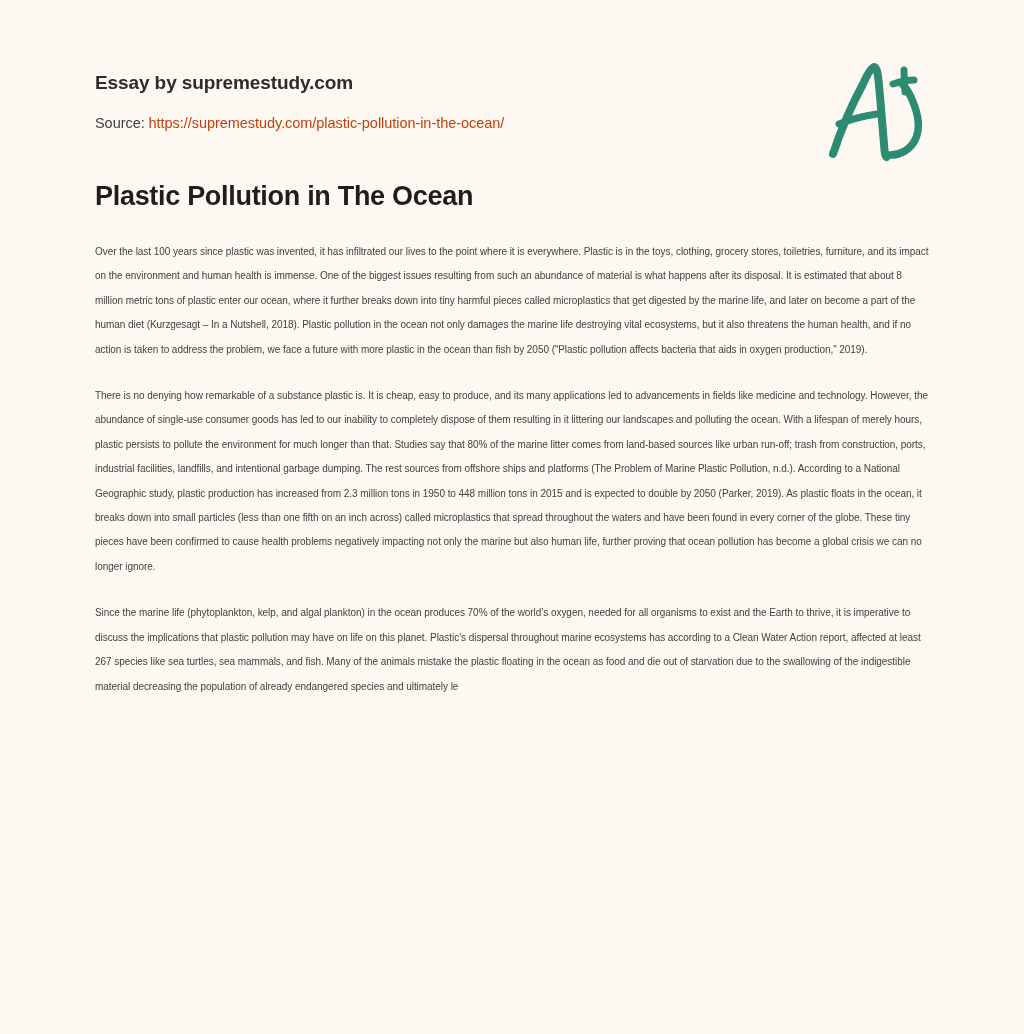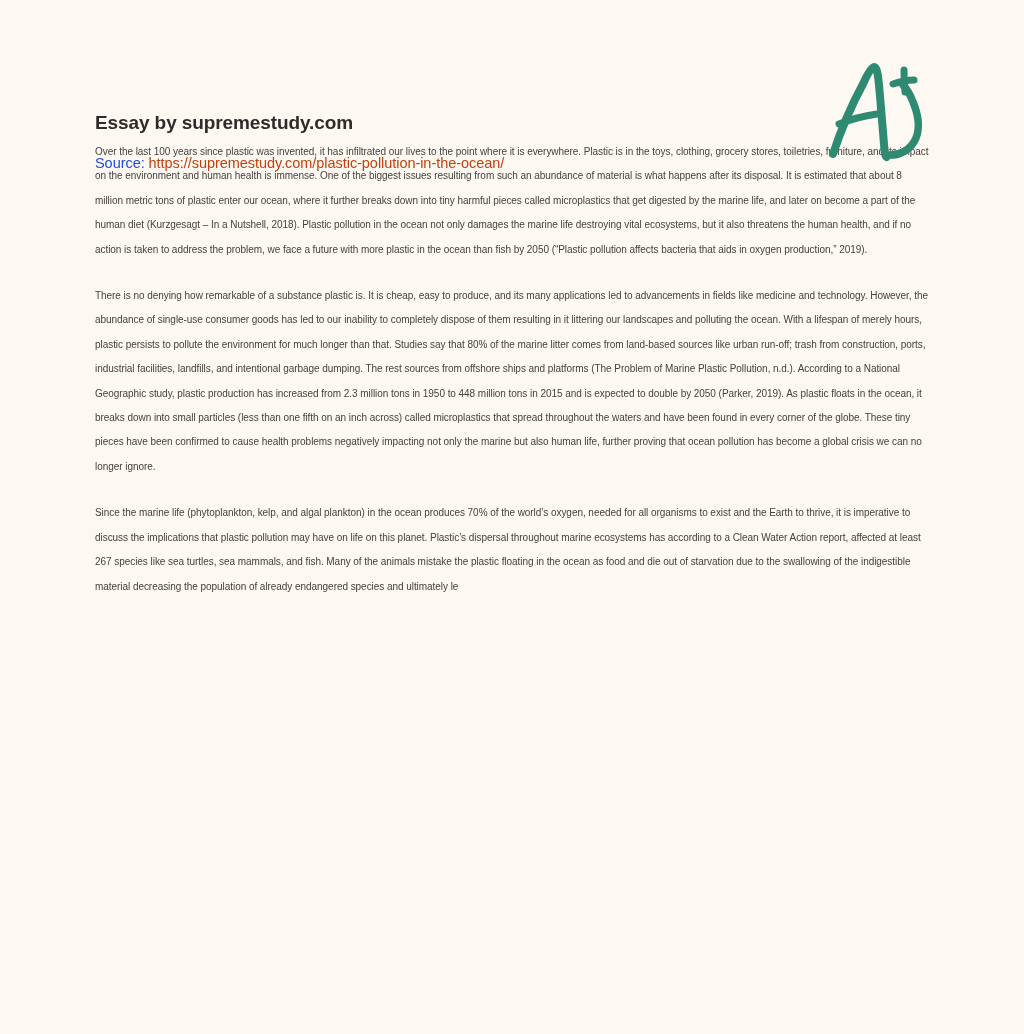--- a/index.html
+++ b/index.html
@@ -17,41 +17,41 @@
   .page {
     width: 1024px;
     height: 1034px;
     position: relative;
     box-sizing: border-box;
     padding: 0 95px 0 95px;
     overflow: hidden;
   }
   .header {
     position: relative;
-    padding-top: 112px;
+    padding-top: 72px;
     height: 106px;
     box-sizing: border-box;
   }
   .essay-by {
     font-size: 19px;
     font-weight: bold;
     color: #2e2c2b;
     letter-spacing: -0.1px;
     line-height: 22px;
     margin: 0;
   }
   .source-line {
     margin-top: 21px;
     font-size: 14.5px;
     line-height: 17px;
     color: #8a8783;
     letter-spacing: -0.05px;
   }
   .source-label {
-    color: #1d4ed8;
+    color: #404040;
   }
   .source-url {
     color: #c2410c;
     text-decoration: none;
   }
   .logo {
     position: absolute;
     right: -10px;
     top: 58px;
     width: 120px;
@@ -105,20 +105,21 @@
           <path d="M14 96 C20 78 32 48 44 26 C48 17 52 10 55 9 C58 9 59 17 60 27 C62 49 64 74 65 86 C65.5 94 66 98 67.5 99" stroke-width="8"></path>
           <path d="M20 66 C30 62 44 58 58 56" stroke-width="7"></path>
           <path d="M69 97 C80 98 92 92 97 80 C101 70 99 56 94 44 C91 36 87 30 84 27" stroke-width="7.5"></path>
           <path d="M74 26 C80 24 88 22 95 22" stroke-width="7"></path>
           <path d="M85 12 C85 19 85.5 28 86 34" stroke-width="7"></path>
         </g>
       </svg>
     </div>
   </div>
 
+  <h1 class="title">Plastic Pollution in The Ocean</h1>
 
   <div class="body-copy">
     <p class="para">Over the last 100 years since plastic was invented, it has infiltrated our lives to the point where it is everywhere. Plastic is in the toys, clothing, grocery stores, toiletries, furniture, and its impact on the environment and human health is immense. One of the biggest issues resulting from such an abundance of material is what happens after its disposal. It is estimated that about 8 million metric tons of plastic enter our ocean, where it further breaks down into tiny harmful pieces called microplastics that get digested by the marine life, and later on become a part of the human diet (Kurzgesagt – In a Nutshell, 2018). Plastic pollution in the ocean not only damages the marine life destroying vital ecosystems, but it also threatens the human health, and if no action is taken to address the problem, we face a future with more plastic in the ocean than fish by 2050 (“Plastic pollution affects bacteria that aids in oxygen production,” 2019).</p>
     <p class="para">There is no denying how remarkable of a substance plastic is. It is cheap, easy to produce, and its many applications led to advancements in fields like medicine and technology. However, the abundance of single-use consumer goods has led to our inability to completely dispose of them resulting in it littering our landscapes and polluting the ocean. With a lifespan of merely hours, plastic persists to pollute the environment for much longer than that. Studies say that 80% of the marine litter comes from land-based sources like urban run-off; trash from construction, ports, industrial facilities, landfills, and intentional garbage dumping. The rest sources from offshore ships and platforms (The Problem of Marine Plastic Pollution, n.d.). According to a National Geographic study, plastic production has increased from 2.3 million tons in 1950 to 448 million tons in 2015 and is expected to double by 2050 (Parker, 2019). As plastic floats in the ocean, it breaks down into small particles (less than one fifth on an inch across) called microplastics that spread throughout the waters and have been found in every corner of the globe. These tiny pieces have been confirmed to cause health problems negatively impacting not only the marine but also human life, further proving that ocean pollution has become a global crisis we can no longer ignore.</p>
     <p class="para">Since the marine life (phytoplankton, kelp, and algal plankton) in the ocean produces 70% of the world’s oxygen, needed for all organisms to exist and the Earth to thrive, it is imperative to discuss the implications that plastic pollution may have on life on this planet. Plastic’s dispersal throughout marine ecosystems has according to a Clean Water Action report, affected at least 267 species like sea turtles, sea mammals, and fish. Many of the animals mistake the plastic floating in the ocean as food and die out of starvation due to the swallowing of the indigestible material decreasing the population of already endangered species and ultimately le</p>
   </div>
 
 </div>
 
 </body></html>

